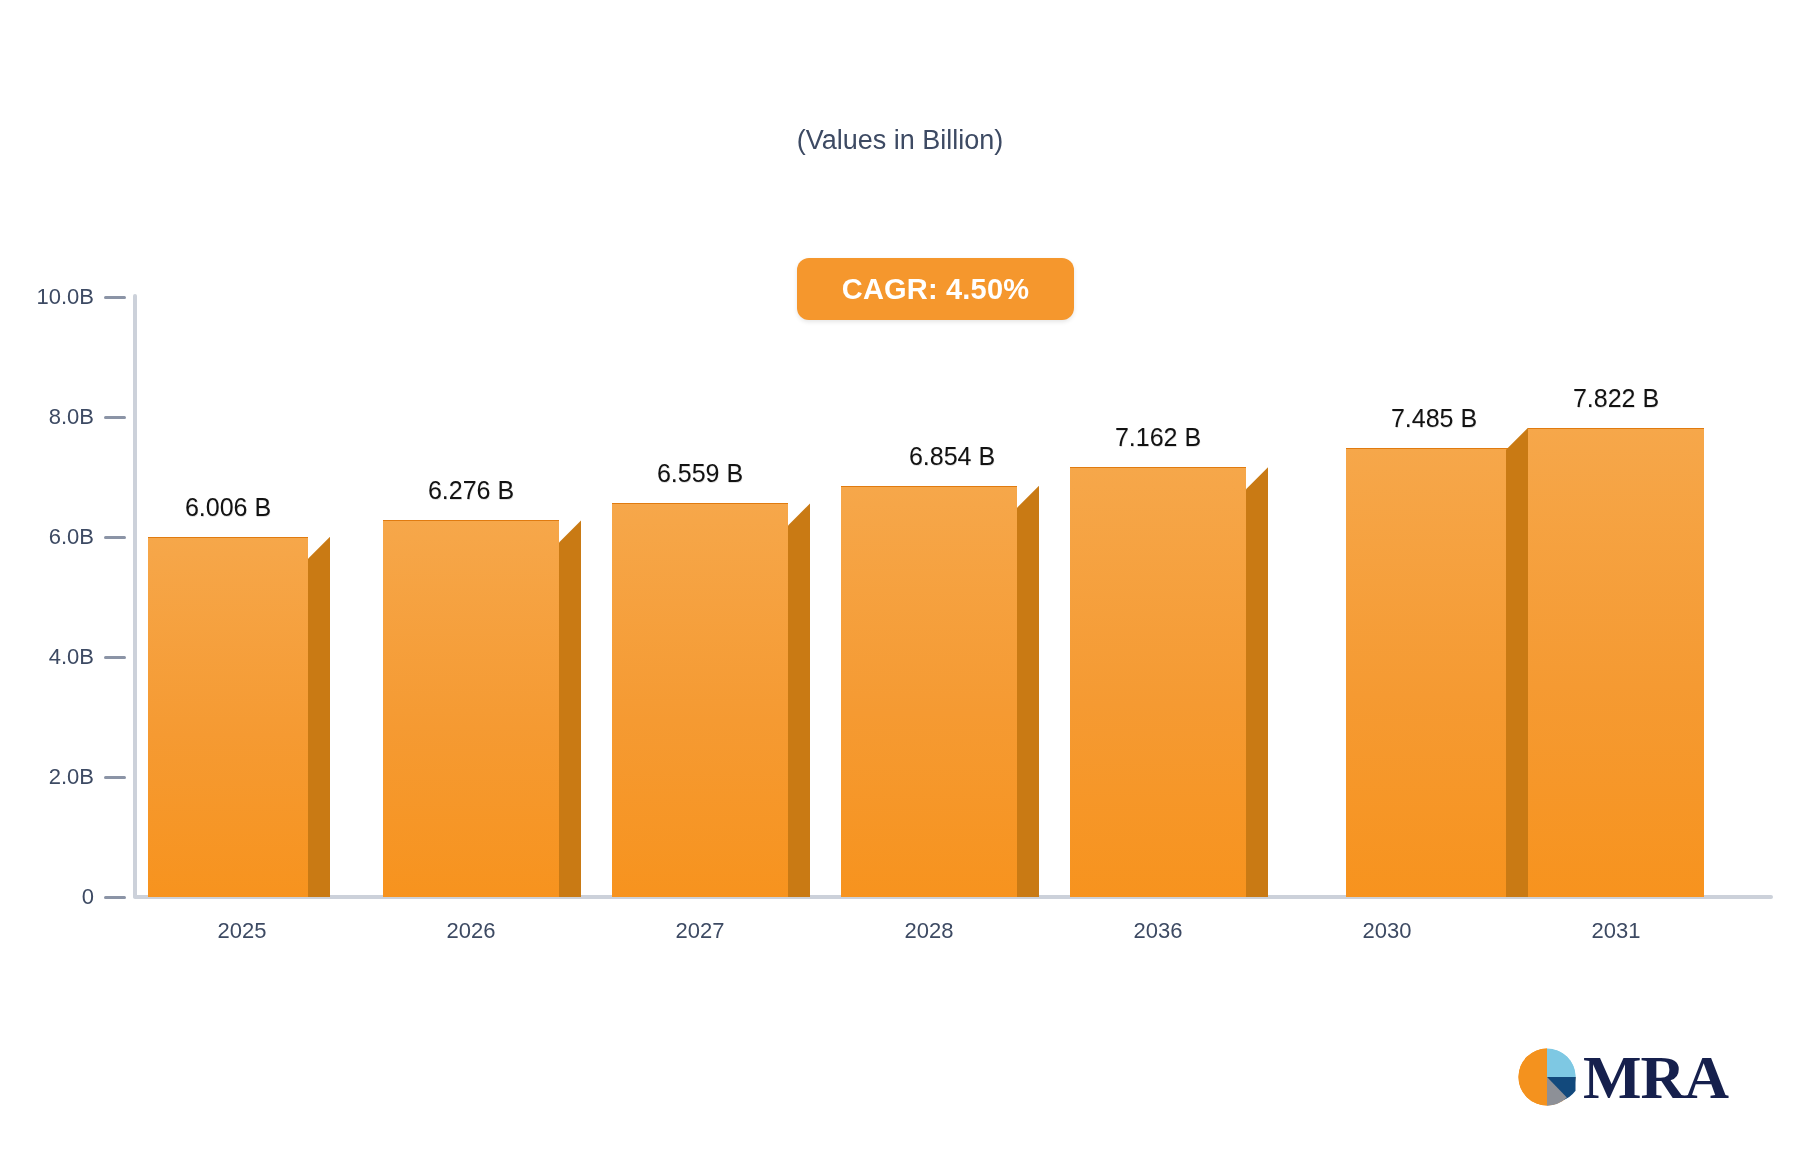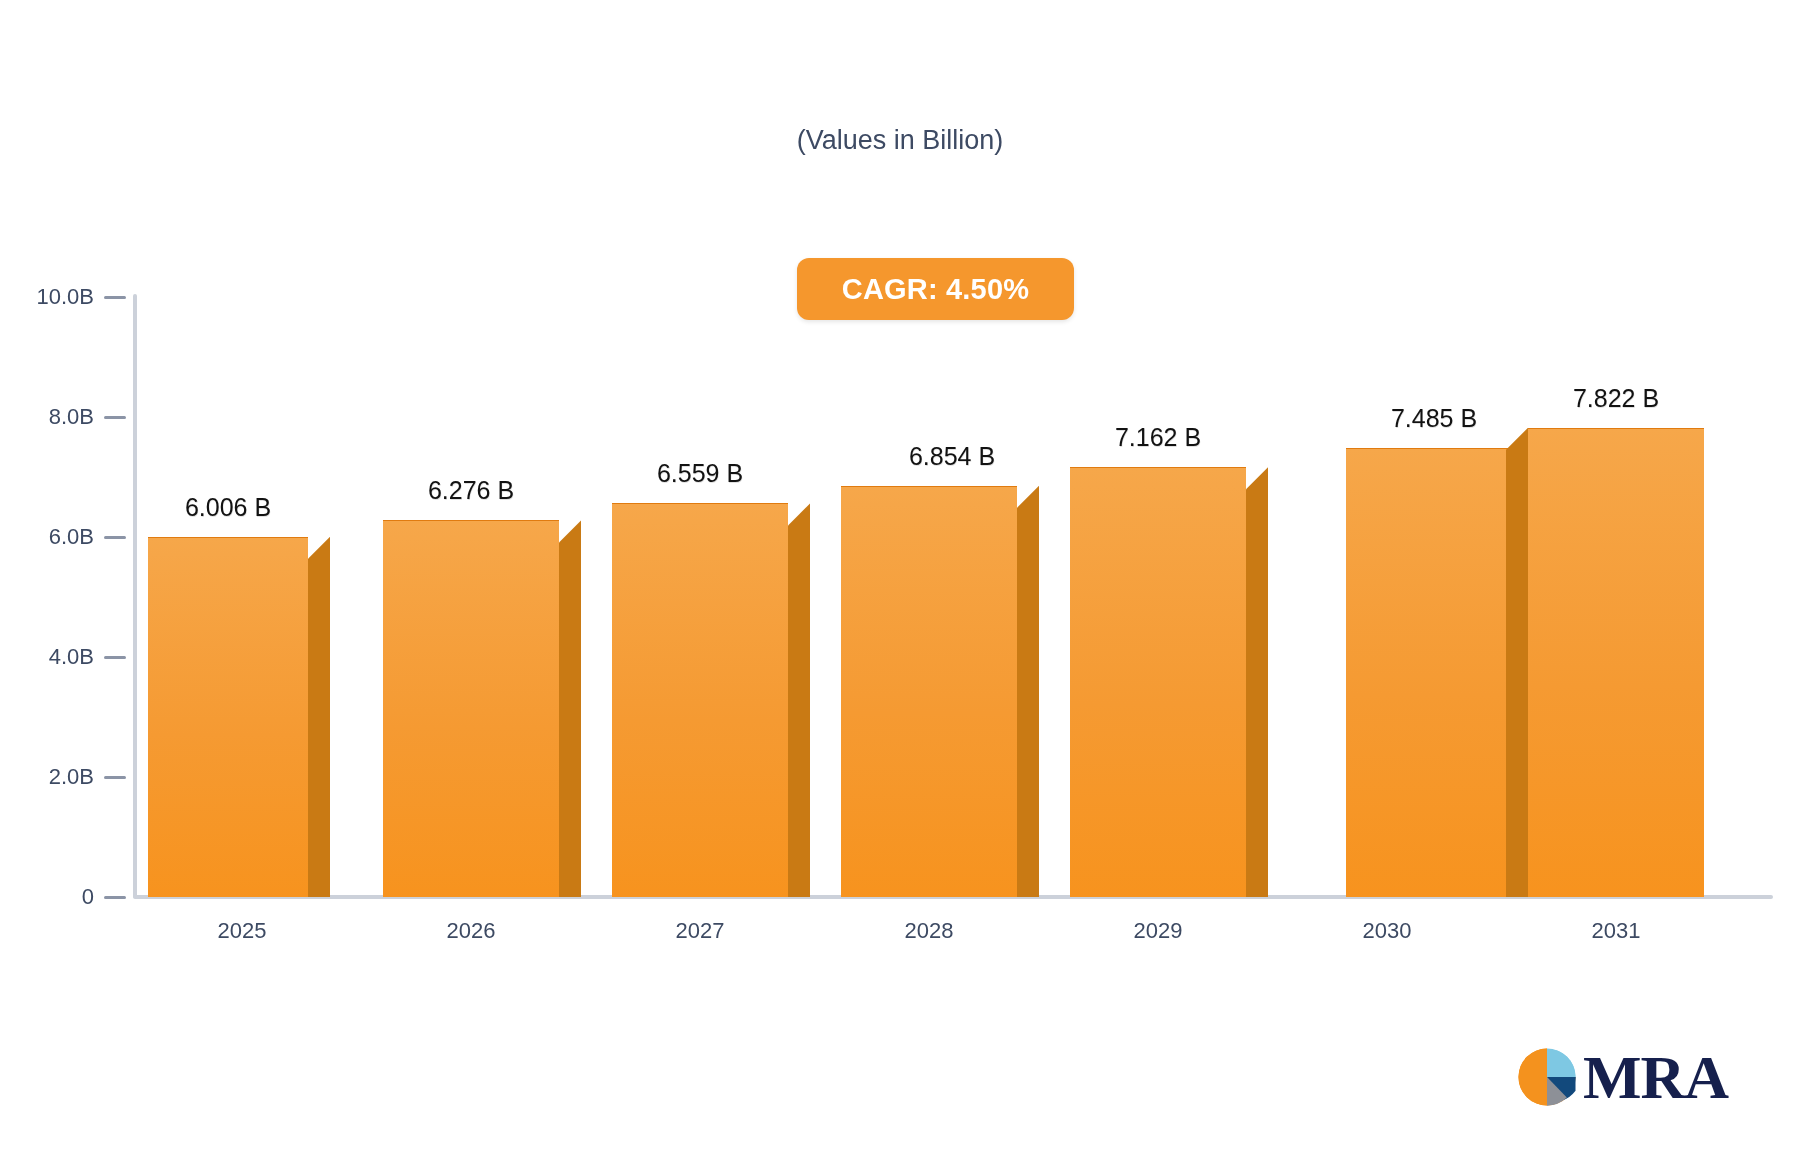--- a/index.html
+++ b/index.html
@@ -203,21 +203,21 @@
         <div class="y-tick-mark" style="top: 776px;"></div>
         <div class="y-tick-label" style="top: 777px;">2.0B</div>
         <div class="y-tick-mark" style="top: 896px;"></div>
         <div class="y-tick-label" style="top: 897px;">0</div>
       </div>
     <div id="x-ticks">
         <div class="x-tick-label" style="left: 127px;">2025</div>
         <div class="x-tick-label" style="left: 356px;">2026</div>
         <div class="x-tick-label" style="left: 585px;">2027</div>
         <div class="x-tick-label" style="left: 814px;">2028</div>
-        <div class="x-tick-label" style="left: 1043px;">2029</div>
+        <div class="x-tick-label" style="left: 1043px;">2036</div>
         <div class="x-tick-label" style="left: 1272px;">2030</div>
         <div class="x-tick-label" style="left: 1501px;">2031</div>
       </div>
     <div id="bars-layer">
         <div class="bar-group" style="left: 148px; top: 536.64px; width: 160px; height: 360.36px;">
           <div class="bar-side right" style="height: 360.36px;"></div>
           <div class="bar-front" style="height: 360.36px;"></div>
           <div class="bar-value" style="top: -44px;">6.006 B</div>
         </div>
         <div class="bar-group" style="left: 383px; top: 520.44px; width: 176px; height: 376.56px;">

